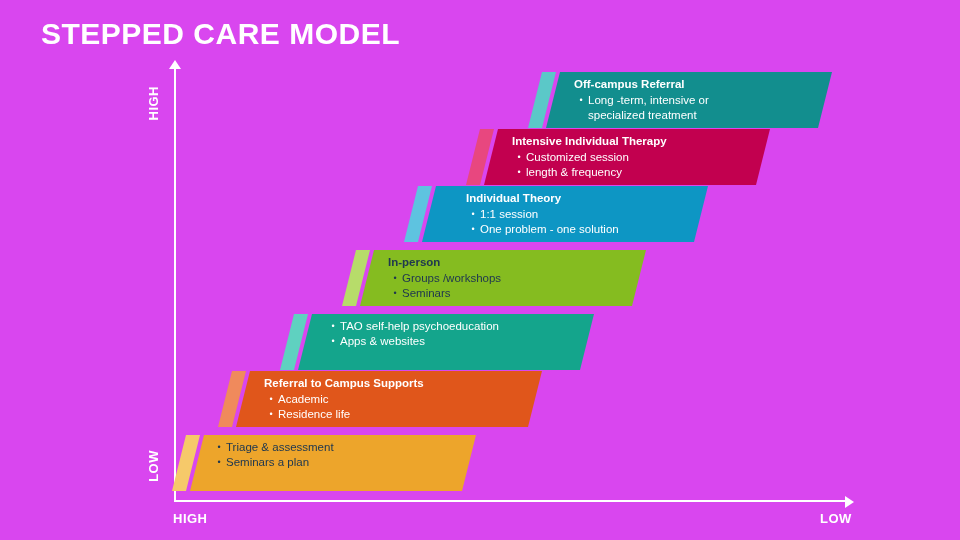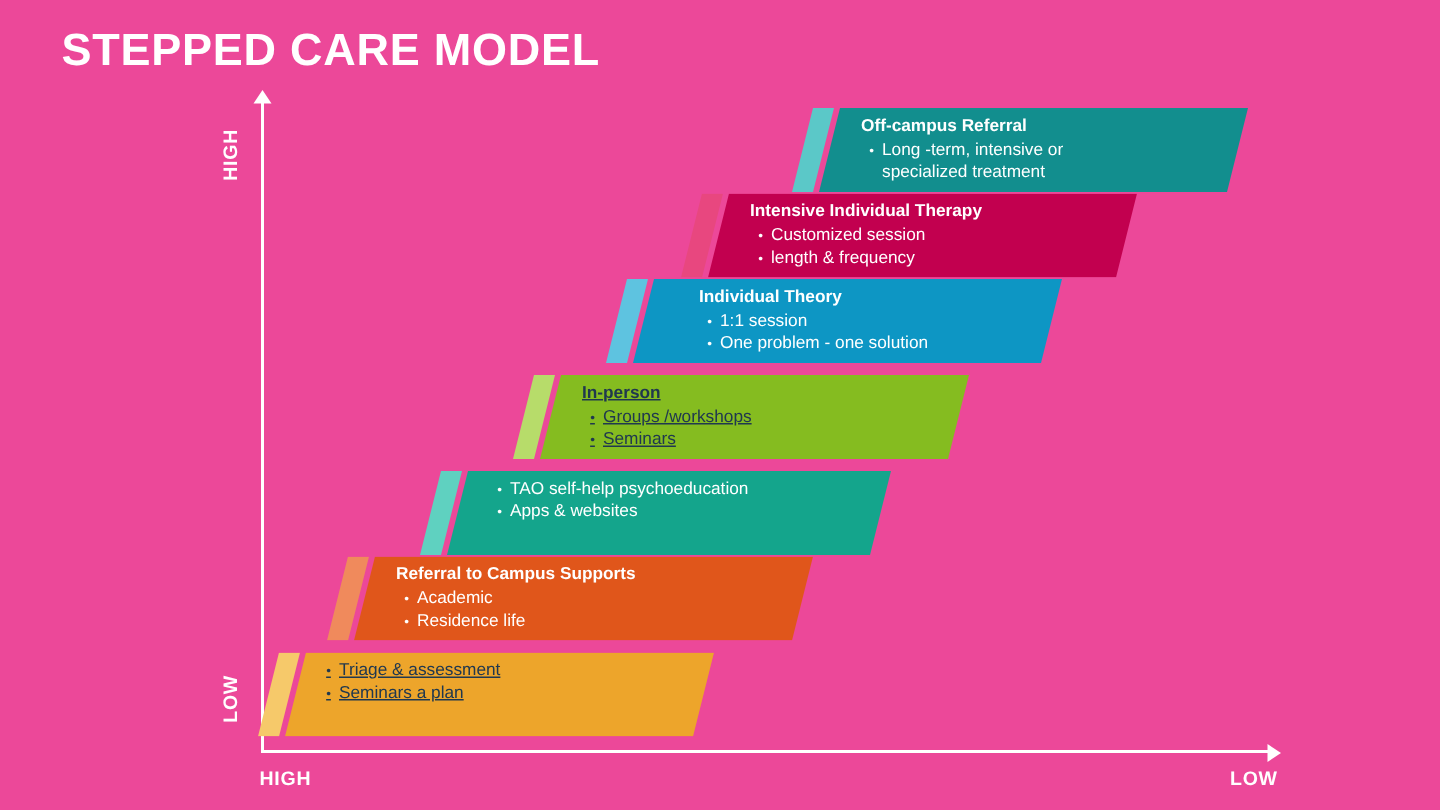--- a/index.html
+++ b/index.html
@@ -10,21 +10,21 @@
     width: 960px;
     height: 540px;
     background: #20384f;
     font-family: "Liberation Sans", sans-serif;
     overflow: hidden;
     position: relative;
   }
   #slide {
     position: absolute;
     inset: 0;
-    background: #ec4899;
+    background: #d946ef;
   }
   #title {
     position: absolute;
     left: 41px;
     top: 17px;
     font-size: 30px;
     font-weight: bold;
     color: #ffffff;
     letter-spacing: 0.5px;
   }
@@ -140,21 +140,20 @@
     text-align: center;
     font-size: 9px;
     line-height: 15px;
   }
   .bullet-text {
     flex: 1 1 auto;
   }
   .dark-text .step-title,
   .dark-text .bullet-row {
     color: #20384f;
-    text-decoration: underline;
   }
 </style>
 </head>
 <body>
 
 <div id="slide">
 
   <div id="title">STEPPED CARE MODEL</div>
 
   <div class="axis-line" id="y-axis"></div>
@@ -176,21 +175,21 @@
           <div class="bullet-row">
             <span class="bullet-dot">•</span>
             <span class="bullet-text">Long -term, intensive or</span>
           </div>
           <div class="bullet-row">
             <span class="bullet-dot"></span>
             <span class="bullet-text">specialized treatment</span>
           </div>
         </div>
       </div>
-      <div class="step" style="left: 454px; top: 129px; width: 304px;">
+      <div class="step" style="left: 466px; top: 129px; width: 304px;">
         <div class="accent" style="background: rgb(232, 71, 127); clip-path: polygon(14px 0px, 100% 0px, calc(100% - 14px) 100%, 0px 100%); width: 28px;"></div>
         <div class="body" style="left: 18px; width: 286px; background: rgb(194, 0, 79); clip-path: polygon(14px 0px, 100% 0px, calc(100% - 14px) 100%, 0px 100%);"></div>
         <div class="step-content" style="left: 46px; width: 244px;">
           <div class="step-title">Intensive Individual Therapy</div>
           <div class="bullet-row">
             <span class="bullet-dot">•</span>
             <span class="bullet-text">Customized session</span>
           </div>
           <div class="bullet-row">
             <span class="bullet-dot">•</span>

